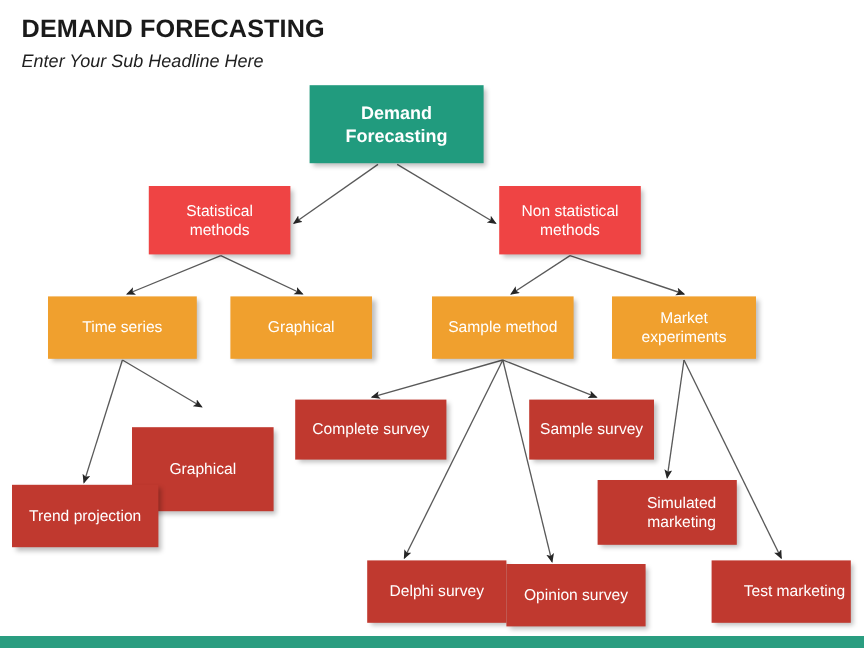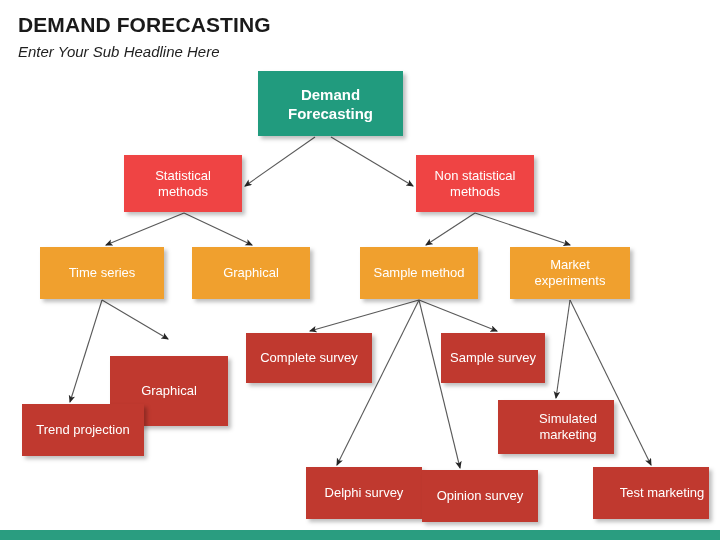--- a/index.html
+++ b/index.html
@@ -141,21 +141,21 @@
         </div>
         <div class="node orange" style="left: 360px; top: 247px; width: 118px; height: 52px;">
           <span>Sample method</span>
         </div>
         <div class="node orange" style="left: 510px; top: 247px; width: 120px; height: 52px;">
           <span>Market<br>experiments</span>
         </div>
         <div class="node red" style="left: 110px; top: 356px; width: 118px; height: 70px;">
           <span>Graphical</span>
         </div>
-        <div class="node red" style="left: 10px; top: 404px; width: 122px; height: 52px; margin-left: 12px;">
+        <div class="node red" style="left: 10px; top: 404px; width: 122px; height: 52px;">
           <span>Trend projection</span>
         </div>
         <div class="node red" style="left: 246px; top: 333px; width: 126px; height: 50px;">
           <span>Complete survey</span>
         </div>
         <div class="node red" style="left: 441px; top: 333px; width: 104px; height: 50px;">
           <span>Sample survey</span>
         </div>
         <div class="node red" style="left: 498px; top: 400px; width: 116px; height: 54px; padding-left: 28px;">
           <span>Simulated<br>marketing</span>

